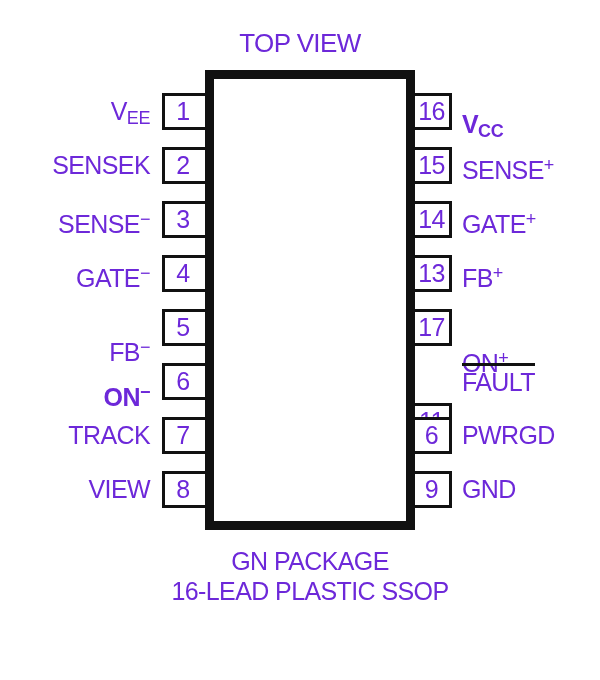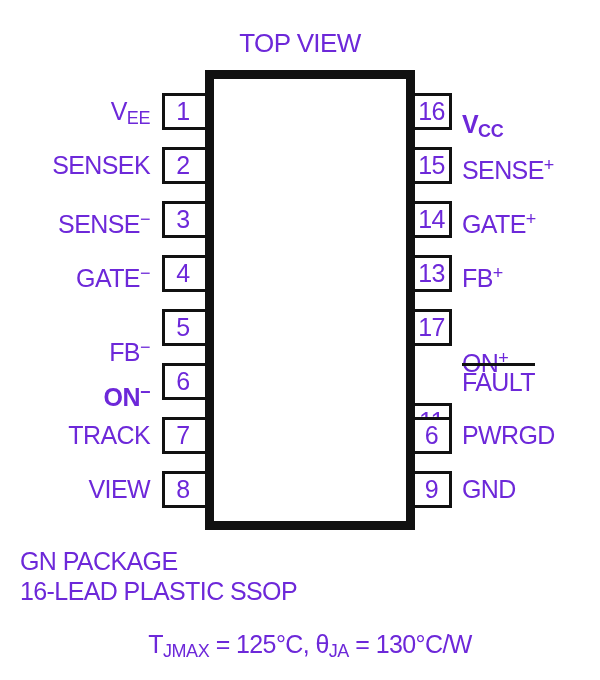--- a/index.html
+++ b/index.html
@@ -78,20 +78,21 @@
     display: inline-block;
     border-top: 3px solid #111111;
     padding-top: 4px;
     line-height: 1;
   }
   .pkgname {
     position: absolute;
     top: 546px;
     left: 20px;
     width: 580px;
+    text-align: center;
     font-size: 25px;
     line-height: 30px;
     letter-spacing: -0.6px;
   }
   .thermal {
     position: absolute;
     top: 629px;
     left: 20px;
     width: 580px;
     text-align: center;
@@ -138,14 +139,13 @@
       <div class="pin-label right" style="top: 363px;"><span class="overline">FAULT</span></div>
       <div class="pin-box right" style="top: 417px;"><span>6</span></div>
       <div class="pin-label right" style="top: 417px;"><span>PWRGD</span></div>
       <div class="pin-box right" style="top: 471px;"><span>9</span></div>
       <div class="pin-label right" style="top: 471px;"><span>GND</span></div>
     </div>
   <div class="pkgname">
     <div>GN PACKAGE</div>
     <div>16-LEAD PLASTIC SSOP</div>
   </div>
-  <div class="thermal" id="thermal"><span>T</span><span class="sub">JMAX</span><span> = 125°C, </span><span>θ</span><span class="sub">JA</span><span> = 130°C/W</span></div>
 </div>
 
 </body></html>

